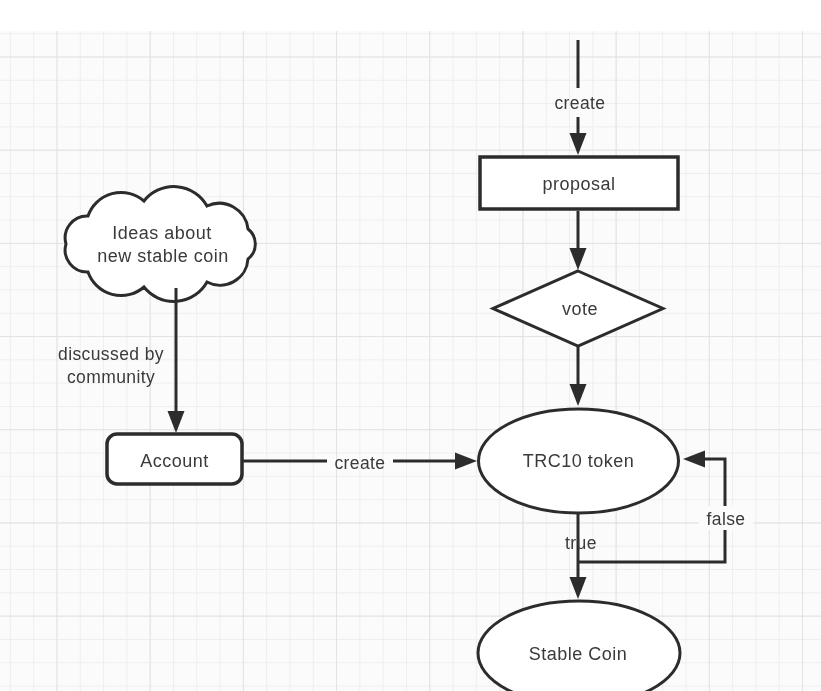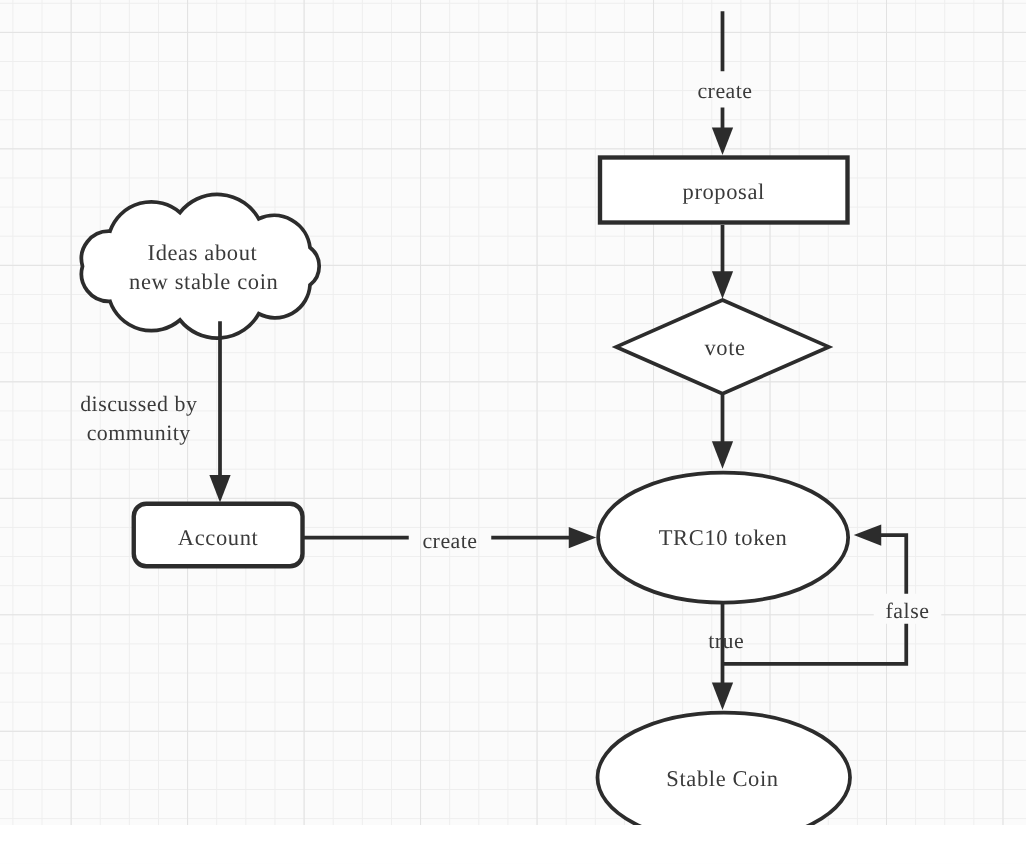--- a/index.html
+++ b/index.html
@@ -16,21 +16,22 @@
       linear-gradient(to right, #e2e2e2 1px, transparent 1px),
       linear-gradient(to bottom, #e2e2e2 1px, transparent 1px),
       linear-gradient(to right, #eeeeee 1px, transparent 1px),
       linear-gradient(to bottom, #eeeeee 1px, transparent 1px);
     background-size:
       93.2px 93.2px,
       93.2px 93.2px,
       23.3px 23.3px,
       23.3px 23.3px;
     background-position: 56.5px 25.5px, 56.5px 25.5px, 56.5px 25.5px, 56.5px 25.5px;
-    font-family: Liberation Serif, serif;
+    font-family: Liberation Sans, sans-serif;
+    margin-top: 31px;
   }
   svg.diagram {
     position: absolute;
     left: 0;
     top: 0;
   }
   .shape {
     fill: #ffffff;
     stroke: #2c2c2c;
     stroke-width: 3;

